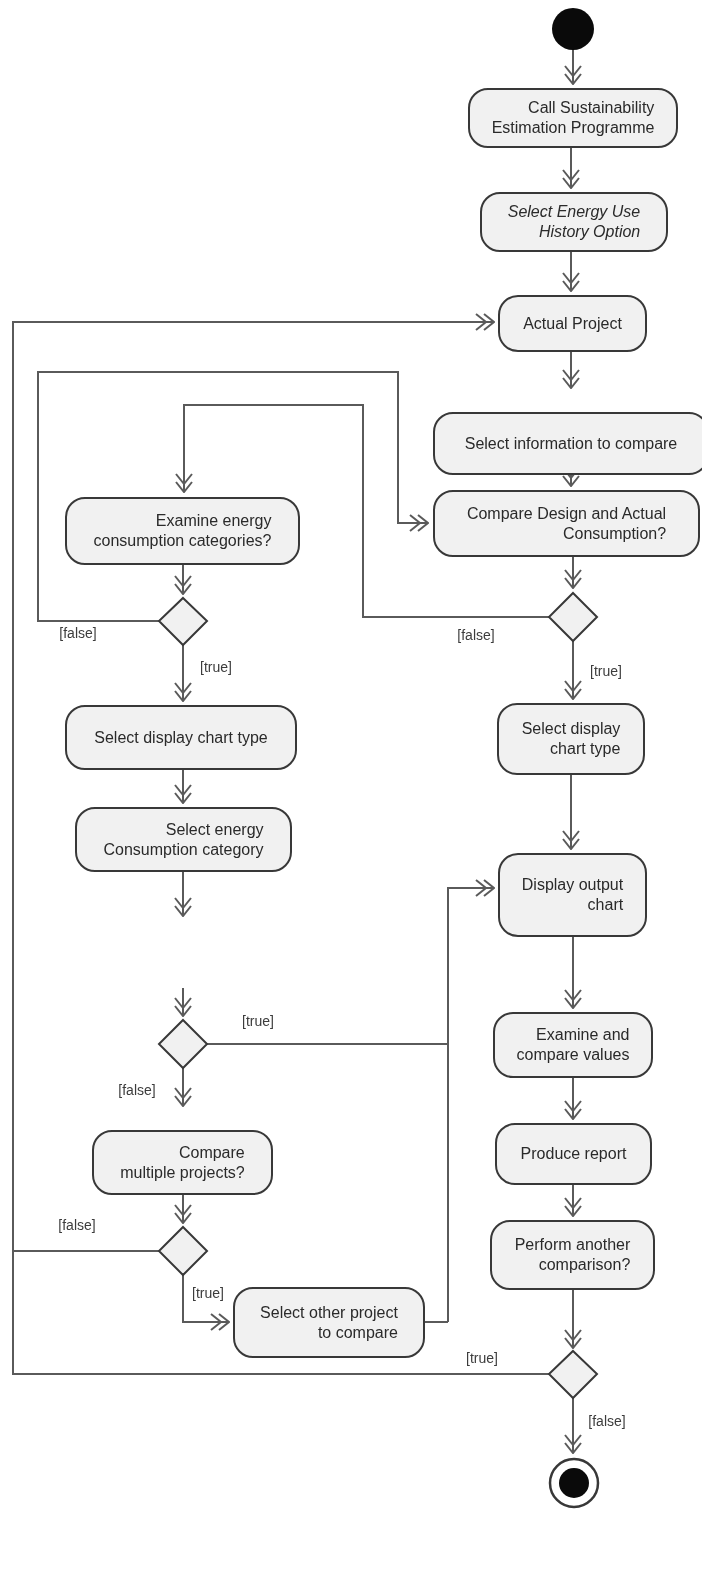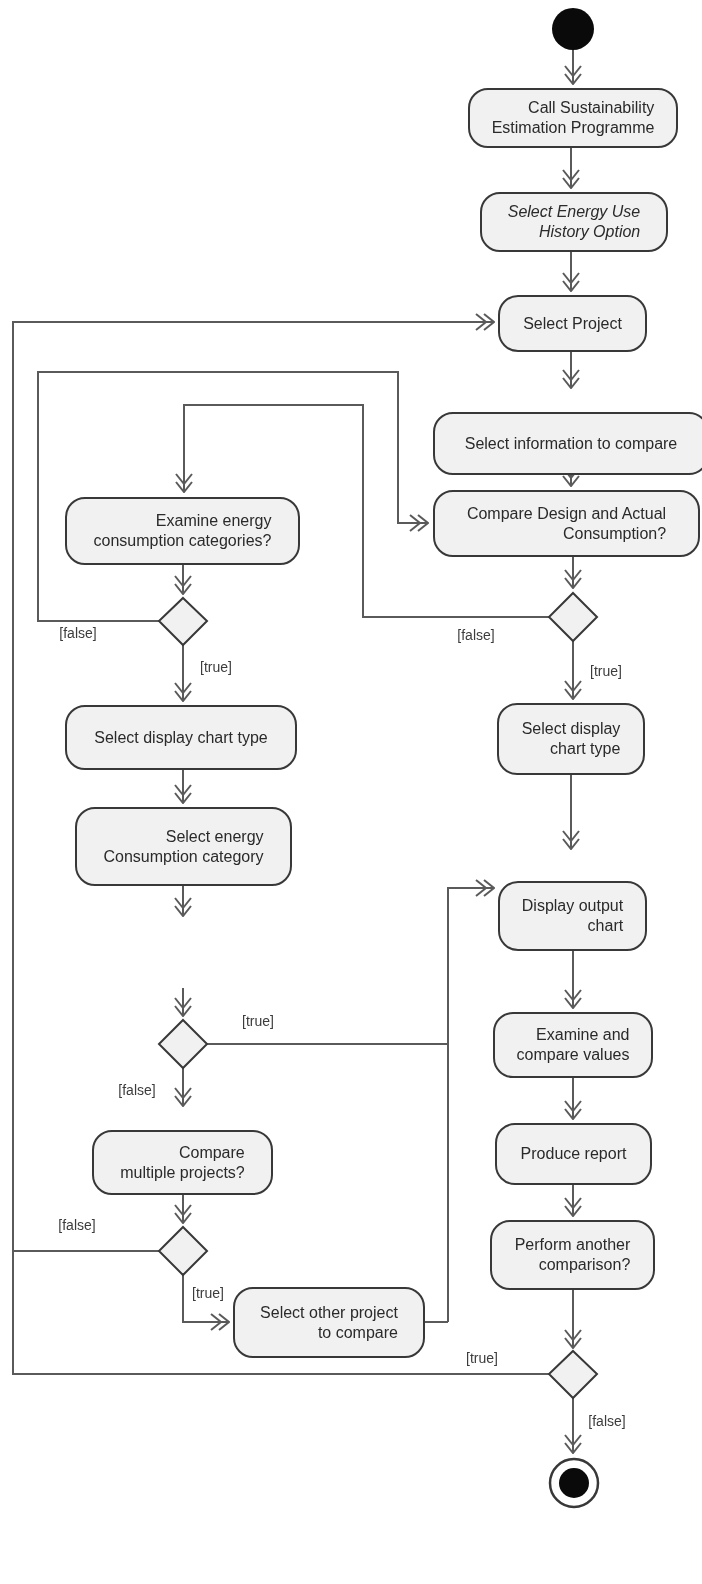--- a/index.html
+++ b/index.html
@@ -100,37 +100,37 @@
     <polygon class="diamond" points="183,1227 207,1251 183,1275 159,1251"></polygon>
     <polygon class="diamond" points="573,1351 597,1374 573,1398 549,1374"></polygon>
     <circle class="final-outer" cx="574" cy="1483" r="24"></circle>
     <circle class="final-inner" cx="574" cy="1483" r="15"></circle>
   </svg>
 
   <div class="node" style="left:468px; top:88px; width:210px; height:60px;">Call Sustainability
 Estimation Programme</div>
   <div class="node" style="left:480px; top:192px; width:188px; height:60px;font-style:italic;">Select Energy Use
 History Option</div>
-  <div class="node" style="left:498px; top:295px; width:149px; height:57px;">Select Project</div>
+  <div class="node" style="left:498px; top:295px; width:149px; height:57px;">Actual Project</div>
   <div class="node" style="left:433px; top:412px; width:276px; height:63px;">Select information to compare</div>
   <div class="node" style="left:433px; top:490px; width:267px; height:67px;">Compare Design and Actual
 Consumption?</div>
   <div class="node" style="left:497px; top:703px; width:148px; height:72px;">Select display
 chart type</div>
-  <div class="node" style="left:498px; top:853px; width:149px; height:70px;margin-top:28px;">Display output
+  <div class="node" style="left:498px; top:853px; width:149px; height:84px;">Display output
 chart</div>
   <div class="node" style="left:493px; top:1012px; width:160px; height:66px;">Examine and
 compare values</div>
   <div class="node" style="left:495px; top:1123px; width:157px; height:62px;">Produce report</div>
   <div class="node" style="left:490px; top:1220px; width:165px; height:70px;">Perform another
 comparison?</div>
   <div class="node" style="left:65px; top:497px; width:235px; height:68px;">Examine energy
 consumption categories?</div>
   <div class="node" style="left:65px; top:705px; width:232px; height:65px;">Select display chart type</div>
-  <div class="node" style="left:75px; top:807px; width:217px; height:79px;">Select energy
+  <div class="node" style="left:75px; top:807px; width:217px; height:65px;">Select energy
 Consumption category</div>
   <div class="node" style="left:92px; top:1110px; width:181px; height:65px;margin-top:20px;">Compare
 multiple projects?</div>
   <div class="node" style="left:233px; top:1287px; width:192px; height:71px;">Select other project
 to compare</div>
 
   <span class="guard" style="left:476px; top:635px;">[false]</span>
   <span class="guard" style="left:606px; top:671px;">[true]</span>
   <span class="guard" style="left:78px; top:633px;">[false]</span>
   <span class="guard" style="left:216px; top:667px;">[true]</span>

